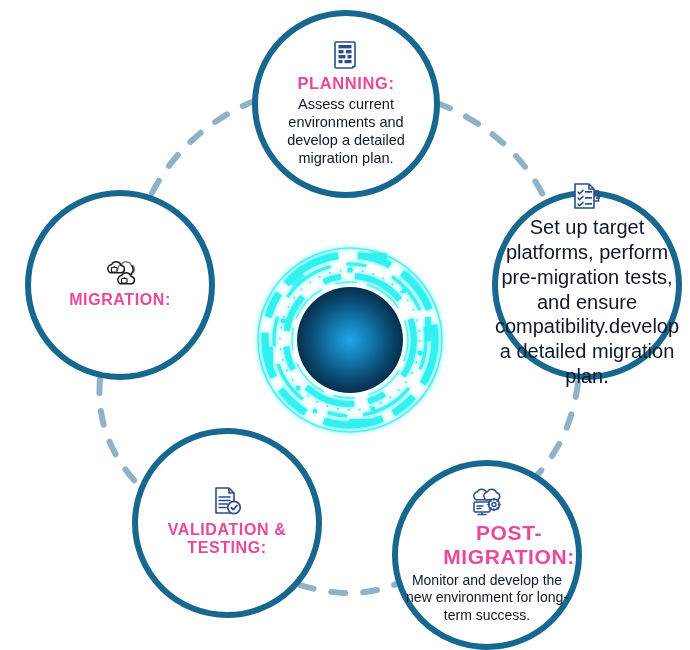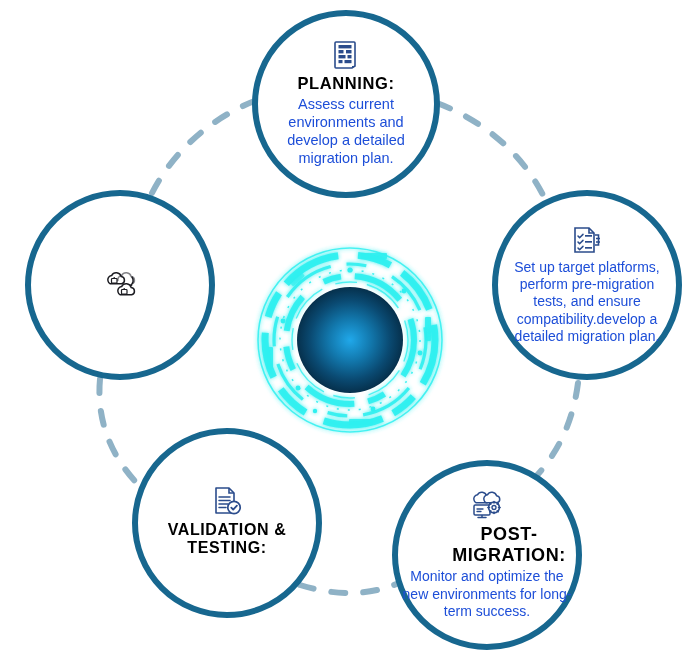--- a/index.html
+++ b/index.html
@@ -47,53 +47,53 @@
     display: flex;
     flex-direction: column;
     align-items: center;
   }
   .node-icon {
     display: block;
     margin-bottom: 4px;
     line-height: 0;
   }
   .node-title {
-    color: #000000;
+    color: #ec4899;
     font-weight: bold;
     letter-spacing: 0.6px;
     line-height: 1.14;
     margin-bottom: 3px;
   }
   .node-desc {
-    color: #1d4ed8;
+    color: #0f172a;
     line-height: 1.24;
   }
 
   
   #node-planning      { left: 252px; top: 10px;  width: 188px; height: 188px; }
   #node-planning .node-title { font-size: 16.5px; }
   #node-planning .node-desc  { font-size: 14.5px; }
 
   #node-preparation   { left: 492px; top: 190px; width: 190px; height: 190px; }
   #node-preparation .node-title { font-size: 16px; }
-  #node-preparation .node-desc  { font-size: 14px; }
+  #node-preparation .node-desc  { font-size: 20px; }
   #node-preparation .pad { width: 94%; }
 
   #node-migration     { left: 25px;  top: 190px; width: 190px; height: 190px; }
   #node-migration .node-title { font-size: 16px; }
   #node-migration .node-desc  { font-size: 14px; }
   #node-migration .pad { width: 94%; }
 
   #node-validation    { left: 132px; top: 428px; width: 190px; height: 190px; }
   #node-validation .node-title { font-size: 16px; }
   #node-validation .node-desc  { font-size: 14px; }
   #node-validation .pad { width: 92%; }
 
   #node-post          { left: 392px; top: 460px; width: 190px; height: 190px; }
-  #node-post .node-title { font-size: 18px; padding-left: 44px; }
+  #node-post .node-title { font-size: 21px; padding-left: 44px; }
   #node-post .node-desc  { font-size: 14px; }
   #node-post .pad { width: 96%; }
 </style>
 </head>
 <body>
 
 <div id="diagram">
 
   <svg id="connectors" viewBox="0 0 690 650" xmlns="http://www.w3.org/2000/svg">
     <g fill="none" stroke="#8fb2c6" stroke-width="6" stroke-linecap="round" stroke-dasharray="14 18">
@@ -204,20 +204,21 @@
           <rect x="8.5" y="10.5" width="5.5" height="4.5" rx="0.8" fill="#ffffff" stroke="#1c1c22" stroke-width="1.2"></rect>
           <path d="M11.2 10.5 v-1.6" stroke="#1c1c22" stroke-width="1.2"></path>
           <path d="M15 13 a4.2 4.2 0 0 1 3.6 -5.4 a5.2 5.2 0 0 1 9.6 1 a3.6 3.6 0 0 1 0.4 7.1" fill="none" stroke="#1c1c22" stroke-width="1.5" stroke-linejoin="round" opacity="0.55"></path>
           <path d="M15 24 a4.2 4.2 0 0 1 3.6 -5.4 a5.2 5.2 0 0 1 9.6 1 a3.6 3.6 0 0 1 0.4 7.1 H17.2 A3.5 3.5 0 0 1 15 24z" fill="#ffffff" stroke="#1c1c22" stroke-width="1.5" stroke-linejoin="round"></path>
           <rect x="18.5" y="21.5" width="5.5" height="4.5" rx="0.8" fill="#ffffff" stroke="#1c1c22" stroke-width="1.2"></rect>
           <path d="M21.2 21.5 v-1.6" stroke="#1c1c22" stroke-width="1.2"></path>
           <path d="M29 9 a6 6 0 0 1 -1.5 8.5" fill="none" stroke="#1c1c22" stroke-width="1.5" stroke-linecap="round"></path>
           <path d="M26.4 16.2 l1.2 2.1 l2.2 -0.9z" fill="#1c1c22"></path>
         </svg>
       </span>
+      <div class="node-title">MIGRATION:</div>
     </div>
   </div>
 
   <div class="node" id="node-validation">
     <div class="pad">
       <span class="node-icon">
         <svg width="30" height="31" viewBox="0 0 30 31" xmlns="http://www.w3.org/2000/svg">
           <path d="M4 2 h13 l5 5 v20 H4z" fill="#ffffff" stroke="#2b4c8c" stroke-width="1.6" stroke-linejoin="round"></path>
           <path d="M17 2 v5 h5" fill="none" stroke="#2b4c8c" stroke-width="1.6"></path>
           <path d="M7 11 h11 M7 14.5 h11 M7 18 h9 M7 21.5 h7" stroke="#2b4c8c" stroke-width="1.5" stroke-linecap="round"></path>
@@ -247,17 +248,17 @@
             <path d="M17.9 18.5 h1.6"></path>
               <path d="M28.5 18.5 h1.6"></path>
             <path d="M19.7 14.2 l1.1 1.1"></path>
               <path d="M27.2 21.7 l1.1 1.1"></path>
             <path d="M28.3 14.2 l-1.1 1.1"></path>
               <path d="M20.8 21.7 l-1.1 1.1"></path>
           </g>
         </svg>
       </span>
       <div class="node-title">POST-MIGRATION:</div>
-      <div class="node-desc">Monitor and optimize the new environments for long-term success.</div>
+      <div class="node-desc">Monitor and develop the new environment for long-term success.</div>
     </div>
   </div>
 
 </div>
 
 </body></html>

